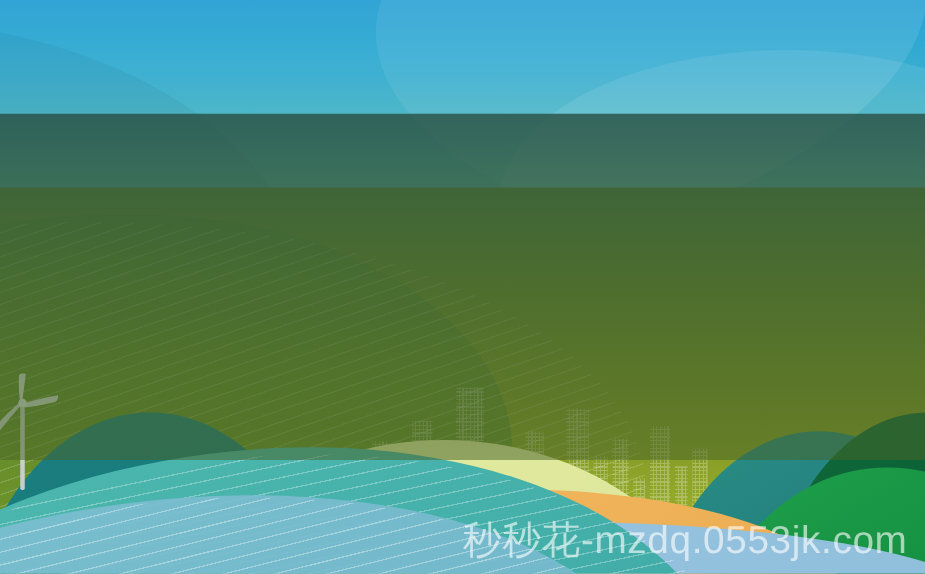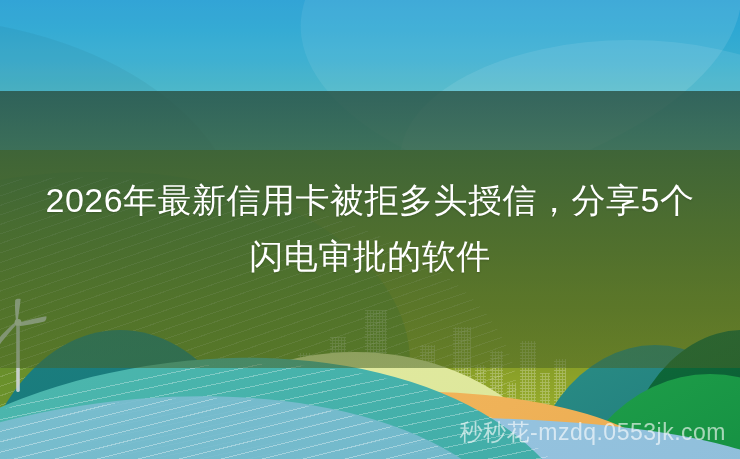--- a/index.html
+++ b/index.html
@@ -258,21 +258,21 @@
     text-shadow: 0 1px 2px rgba(0,0,0,0.18);
     font-family: "Liberation Sans", "DejaVu Sans", sans-serif;
   }
 
   
   .watermark {
     position: absolute;
     right: 14px;
     bottom: 6px;
     color: rgba(255,255,255,0.62);
-    font-size: 23px;
+    font-size: 31px;
     line-height: 42px;
     font-weight: 400;
     letter-spacing: 0.5px;
     white-space: nowrap;
     font-family: "Liberation Sans", "DejaVu Sans", sans-serif;
   }
 </style>
 </head>
 <body>
 
@@ -329,19 +329,16 @@
         <path d="M21.8 25 C 22.6 18, 24 10, 24.6 3 C 22.4 2.6, 20.4 2.8, 19.2 4 C 18.6 11, 19.4 19, 20 25 Z" fill="#e4e9ea"></path>
         <path d="M23.6 26.6 C 31 24.2, 42 21.6, 50.4 20.2 C 50.8 22.4, 50 24.4, 48.4 25.4 C 40.4 27.4, 30.6 29.2, 24 30 Z" fill="#dfe4e6"></path>
         <path d="M20.6 28.6 C 15.6 34, 8.4 42.6, 3.2 49.2 C 1.6 47.8, 1 45.8, 1.6 43.8 C 7 37.4, 14.4 30.4, 19 26.6 Z" fill="#d3d9db"></path>
         <circle cx="22" cy="26.4" r="3.4" fill="#eef1f2"></circle>
       </g>
     </svg>
   </div>
 
   <div class="tint"></div>
 
-  <div class="title-wrap">
-    <h1 class="title">2026年最新信用卡被拒多头授信，分享5个闪电审批的软件</h1>
-  </div>
 
   <div class="watermark">秒秒花-mzdq.0553jk.com</div>
 
 </div>
 
 </body></html>

